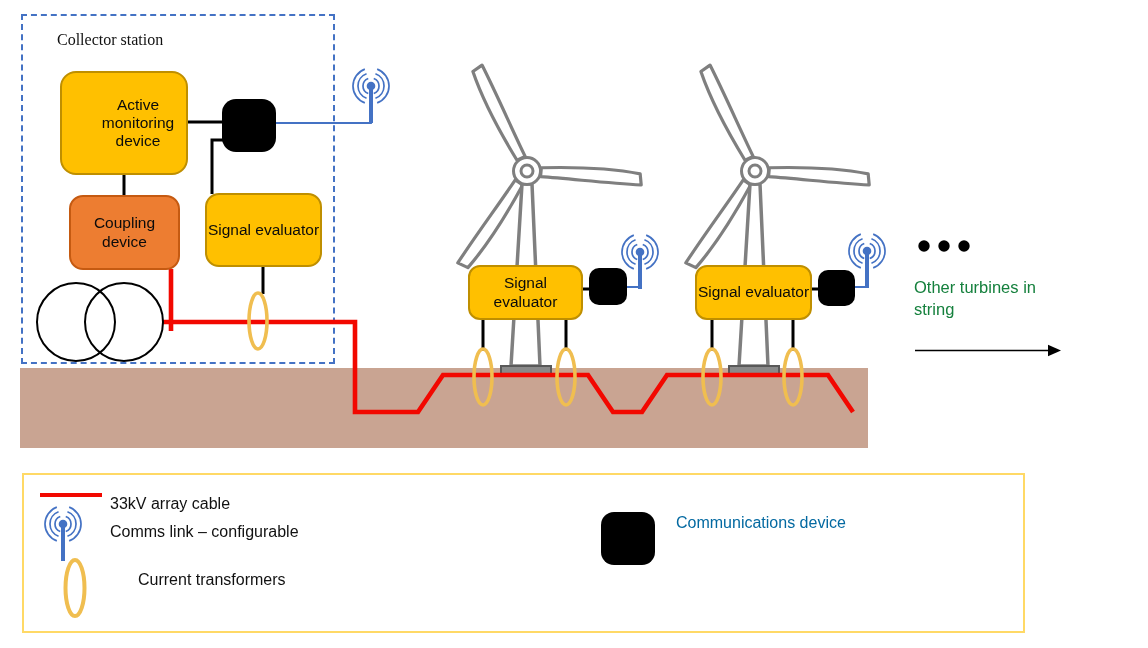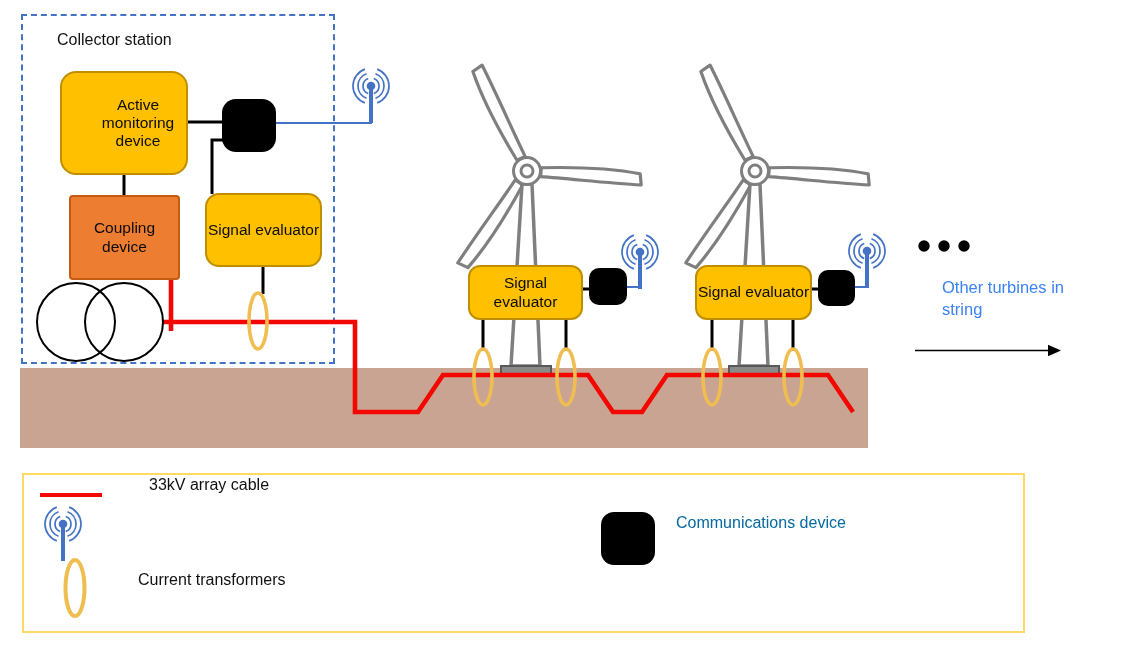--- a/index.html
+++ b/index.html
@@ -6,39 +6,39 @@
   body{font-family:"Liberation Sans",sans-serif;color:#111;}
   .stage{position:relative;width:1148px;height:648px;background:#fff;overflow:hidden;}
   .abs{position:absolute;}
   .overlay{position:absolute;left:0;top:0;}
 
   
   .ground{left:20px;top:368px;width:848px;height:80px;background:#C9A492;}
 
   
   .collector-border{left:21px;top:14px;width:314px;height:350px;border:2px dashed #4472C4;box-sizing:border-box;}
-  .collector-title{left:57px;top:31px;font-size:16px;color:#111;}
+  .collector-title{left:57px;top:31px;font-size:16px;color:#111;font-family:Liberation Serif, serif;}
 
   
   .node{position:absolute;display:flex;align-items:center;justify-content:center;
         text-align:center;line-height:1.18;font-size:15.5px;color:#0b0b0b;box-sizing:border-box;}
   .yellow{background:#FFC000;border:2px solid #BF8F00;}
   .orange{background:#ED7D31;border:2px solid #C55A11;}
   .amd{left:60px;top:71px;width:128px;height:104px;border-radius:16px;padding-left:28px;}
-  .coupling{left:69px;top:195px;width:111px;height:85px;border-radius:4px;}
+  .coupling{left:69px;top:195px;width:111px;height:75px;border-radius:14px;}
   .se-collector{left:205px;top:193px;width:117px;height:74px;border-radius:14px;}
   .se-t1{left:468px;top:265px;width:115px;height:55px;border-radius:12px;}
   .se-t2{left:695px;top:265px;width:117px;height:55px;border-radius:12px;}
   .comms{position:absolute;background:#000;}
   .comms-collector{left:222px;top:99px;width:54px;height:53px;border-radius:14px;}
   .comms-t1{left:589px;top:268px;width:38px;height:37px;border-radius:10px;}
   .comms-t2{left:818px;top:270px;width:37px;height:36px;border-radius:10px;}
 
   
-  .other-turbines{left:914px;top:277px;width:150px;font-size:16.5px;line-height:1.32;color:#3b82f6;margin-left:28px;}
+  .other-turbines{left:914px;top:277px;width:150px;font-size:16.5px;line-height:1.32;color:#15803d;}
 
   
   .legend{left:22px;top:473px;width:1003px;height:160px;border:2px solid #FFD966;box-sizing:border-box;}
   .legend-label{position:absolute;font-size:16px;color:#111;white-space:nowrap;}
   .legend-swatch-cable{position:absolute;left:16px;top:18px;width:62px;height:4px;background:#F20800;}
   .legend-comms-box{position:absolute;left:577px;top:37px;width:54px;height:53px;background:#000;border-radius:13px;}
   .legend-label-wrap{position:absolute;font-size:16px;color:#0369a1;line-height:1.45;white-space:normal;}
 </style>
 </head>
 <body>
@@ -144,25 +144,26 @@
   <div class="node yellow se-t2">Signal evaluator</div>
 
   <div class="comms comms-collector"></div>
   <div class="comms comms-t1"></div>
   <div class="comms comms-t2"></div>
 
   <div class="abs other-turbines">Other turbines in string</div>
 
   <div class="abs legend">
     <div class="legend-swatch-cable"></div>
-    <div class="legend-label" style="left:86px;top:1px;margin-left:39px;">33kV array cable</div>
+    <div class="legend-label" style="left:86px;top:20px;">33kV array cable</div>
 
     <svg class="abs" style="left:6px;top:24px;" width="58" height="68" viewBox="0 0 58 68">
       <use href="#antenna-def" xlink:href="#antenna-def" transform="translate(33,25)"></use>
     </svg>
+    <div class="legend-label" style="left:86px;top:48px;">Comms link – configurable</div>
 
     <svg class="abs" style="left:36px;top:82px;" width="32" height="64" viewBox="0 0 32 64">
       <ellipse cx="15" cy="31" rx="9.5" ry="28" fill="none" stroke="#F0BE50" stroke-width="4"></ellipse>
     </svg>
     <div class="legend-label" style="left:86px;top:96px;margin-left:28px;">Current transformers</div>
 
     <div class="legend-comms-box"></div>
     <div class="legend-label-wrap" style="left:652px;top:36px;width:170px;">Communications device</div>
   </div>
 

